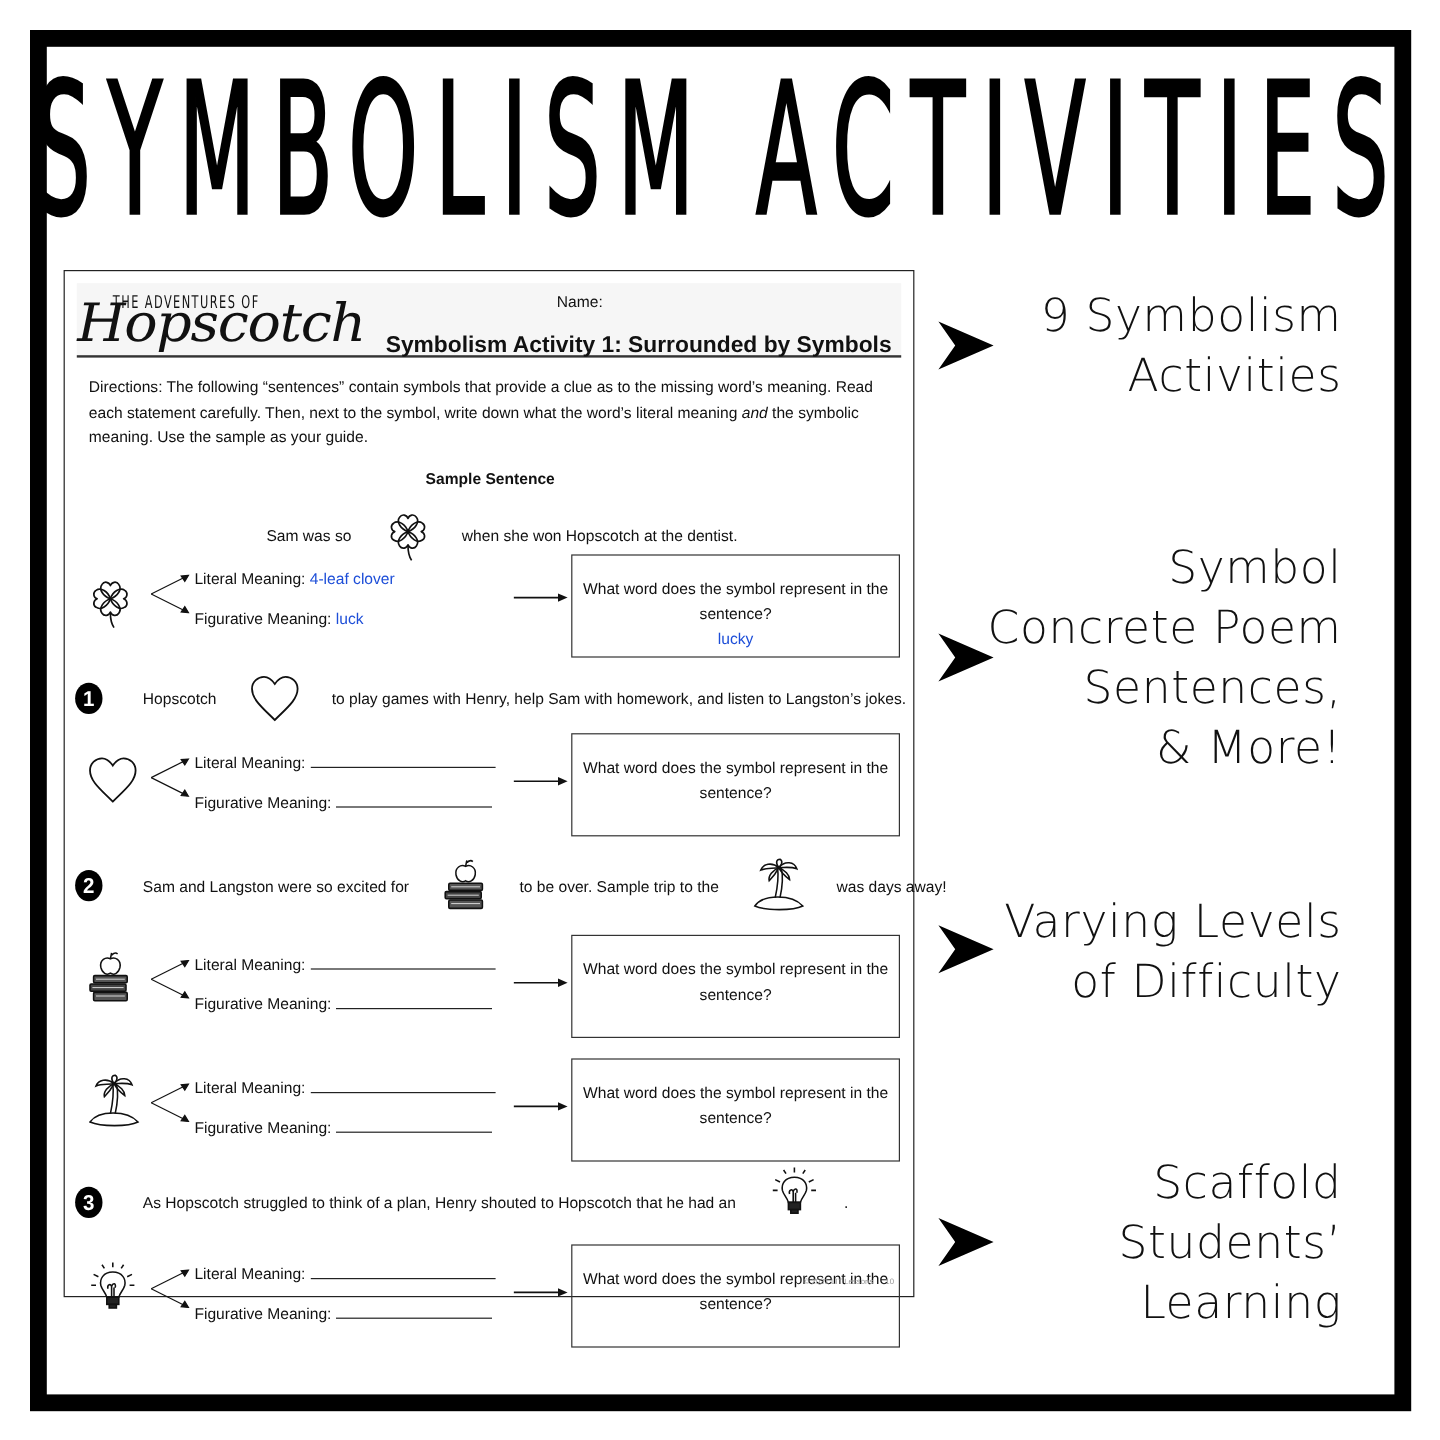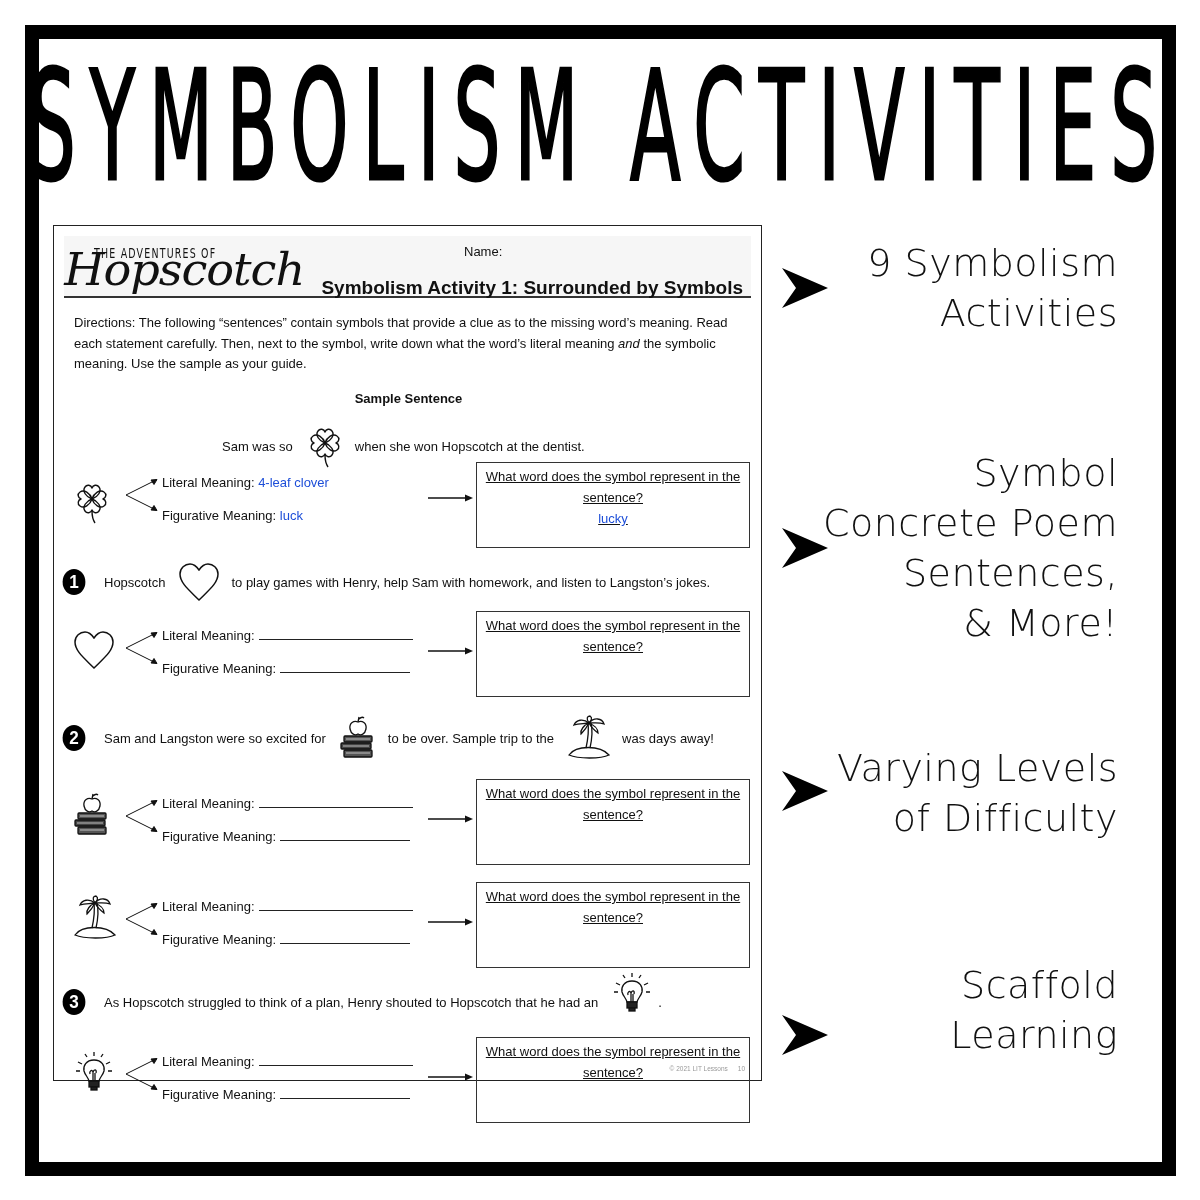--- a/index.html
+++ b/index.html
@@ -43,21 +43,21 @@
 
   .directions {
     position: absolute; left: 20px; top: 87px; width: 672px;
     font-size: 13px; line-height: 20.5px;
   }
   .sample-title {
     position: absolute; left: 0; width: 709px; top: 165px; text-align: center;
     font-size: 13px; font-weight: bold;
   }
 
-  .sentence { position: absolute; font-size: 13px; white-space: nowrap; display: flex; align-items: center; }
+  .sentence { position: absolute; font-size: 13px; white-space: nowrap; display: flex; align-items: center; gap: 15px; }
   .sentence .seg { margin-right: 8px; }
   .badge {
     display: inline-flex; align-items: center; justify-content: center;
     width: 24px; height: 26px; border-radius: 50%; background: #000; color: #fff;
     font-size: 18px; font-weight: bold; margin-right: 18px;
     transform: scaleX(0.95);
   }
   .inline-icon { display: inline-block; margin: 0 10px 0 4px; }
 
   .row { position: absolute; left: 12px; width: 690px; }
@@ -65,21 +65,21 @@
   .row .branch { position: absolute; left: 58px; top: 0; }
   .row .lit, .row .fig { position: absolute; left: 96px; font-size: 13px; white-space: nowrap; }
   .row .lit { top: 0; }
   .row .fig { top: 33px; }
   .red { color: #1d4ed8; }
   .blank { display: inline-block; width: 154px; border-bottom: 1px solid #222; height: 12px; vertical-align: baseline; margin-left: 4px; }
   .blank.short { width: 130px; }
   .row .to-arrow { position: absolute; left: 362px; top: 18px; }
   .answer-box {
     position: absolute; left: 410px; width: 274px; height: 86px;
-    border: 1.3px solid #333; text-align: center; font-size: 13px; line-height: 21px; padding-top: 3px; text-decoration: underline;
+    border: 1.3px solid #333; text-align: center; font-size: 13px; line-height: 21px; padding-top: 17px;
   }
 
   .footer { position: absolute; right: 16px; bottom: 8px; font-size: 6.5px; color: #999; }
   .footer span { margin-left: 10px; }
 
   
   .feature { position: absolute; right: 82px; text-align: right; font-size: 38px; line-height: 50px;
     font-family: "DejaVu Sans", sans-serif; font-weight: 300; color: #111; letter-spacing: 0.5px; }
   .feature-arrow { position: absolute; left: 780px; }
 </style>
@@ -315,14 +315,15 @@
 <div class="feature" style="top:743px;">
   <div>Varying Levels</div>
     <div>of Difficulty</div>
 </div>
 
 <svg class="feature-arrow" style="top:1013px;" width="50" height="44">
     <use href="#bigarrow"></use>
   </svg>
 <div class="feature" style="top:960px;">
   <div>Scaffold</div>
+    <div>Students’</div>
     <div>Learning</div>
 </div>
 
 </body></html>

